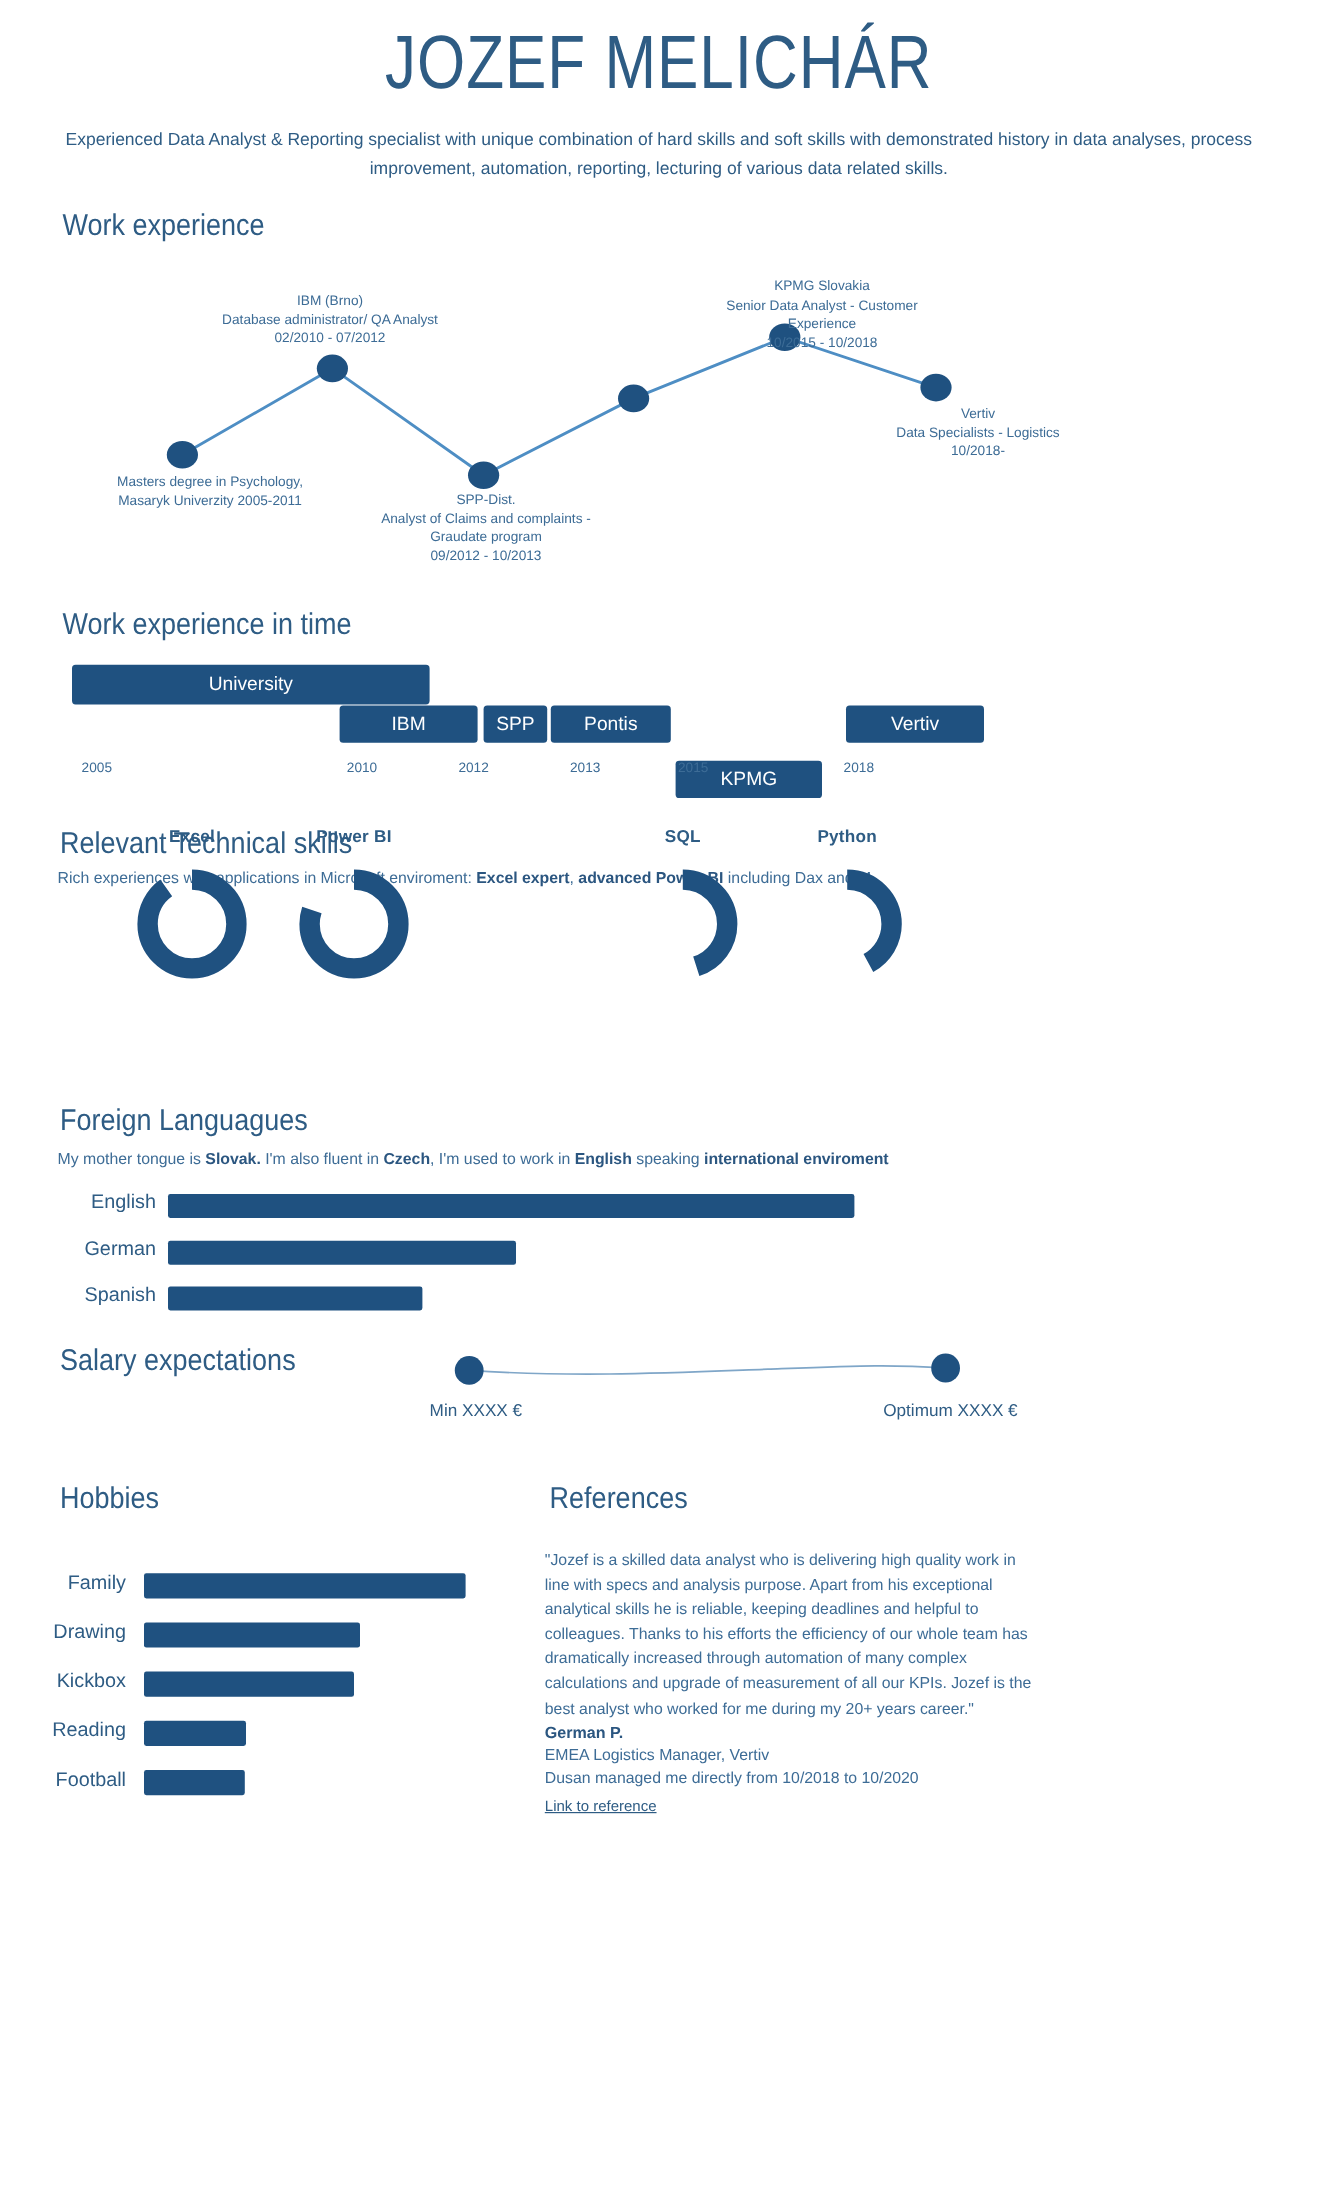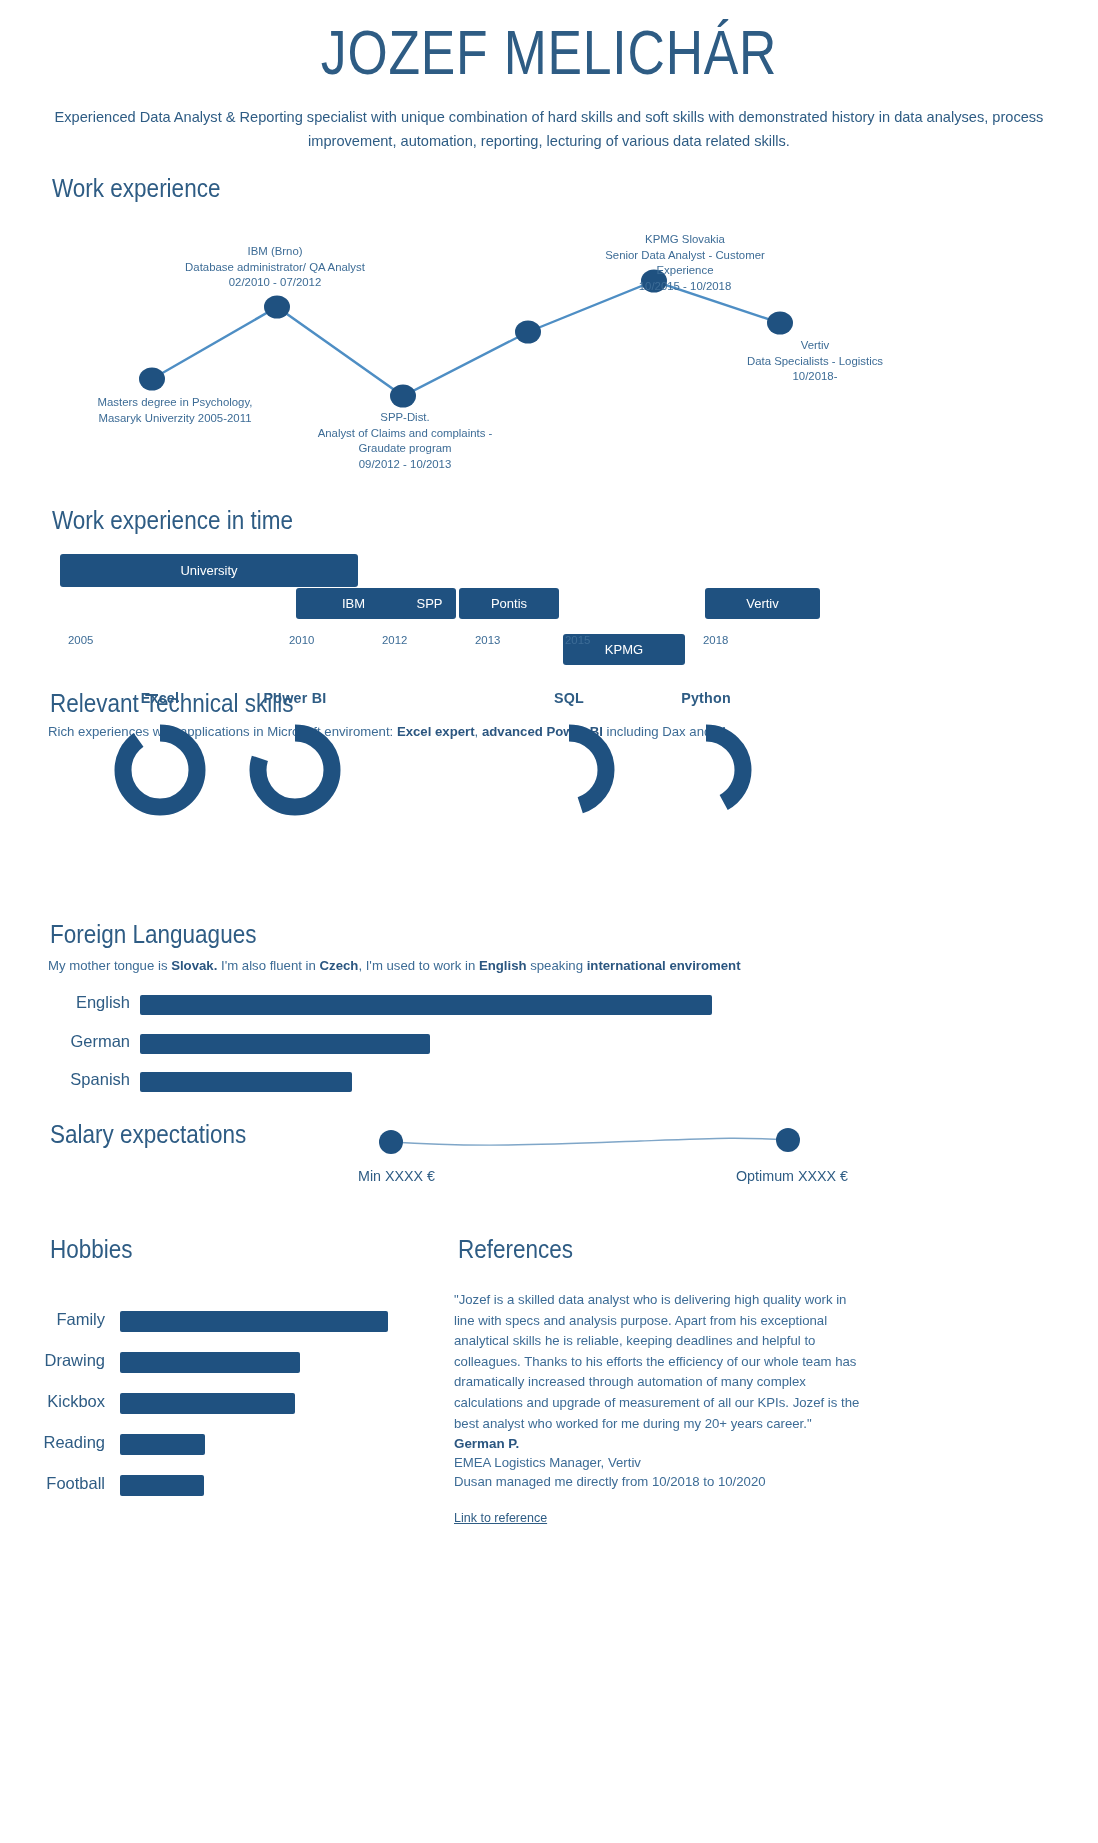--- a/index.html
+++ b/index.html
@@ -71,21 +71,21 @@
     text-align: center;
     white-space: pre-line;
   }
 
   
   #timeline-wrap { position: absolute; left: 0; top: 498px; width: 1098px; height: 175px; }
   .tl-bar {
     position: absolute;
     background: #1f5180;
     color: #ffffff;
-    font-size: 13px;
+    font-size: 16px;
     display: flex;
     align-items: center;
     justify-content: center;
     border-radius: 3px;
   }
   .tl-tick {
     position: absolute;
     font-size: 11.4px;
     color: #3d6c96;
     top: 136px;
@@ -143,21 +143,20 @@
   }
   .ref-managed {
     position: absolute; top: 246px; left: 0;
     font-size: 13.2px; color: #3d6c96;
   }
   .ref-link {
     position: absolute; top: 270px; left: 0;
     font-size: 12.5px; color: #2e5c84;
     text-decoration: underline;
     cursor: pointer;
-    margin-top: 13px;
   }
 </style>
 </head>
 <body>
 
 <div class="page">
 
   <div class="name-title">JOZEF MELICHÁR</div>
   <div class="summary">Experienced Data Analyst &amp; Reporting specialist with unique combination of hard skills and soft skills with demonstrated history in data analyses, process improvement, automation, reporting, lecturing of various data related skills.</div>
 
@@ -172,21 +171,21 @@
       <ellipse cx="654" cy="59" rx="13" ry="11.5" fill="#1f5180"></ellipse>
       <ellipse cx="780" cy="101" rx="13" ry="11.5" fill="#1f5180"></ellipse>
     </svg>
   <div id="we-labels"></div>
 
   <div class="sec-h" style="left:52px; top:506px;">Work experience in time</div>
   <div id="timeline-wrap">
       <div class="tl-bar" style="left: 60px; width: 298px; top: 56px; height: 33px;">
         <span>University</span>
       </div>
-      <div class="tl-bar" style="left: 296px; width: 115px; top: 90px; height: 31px;">
+      <div class="tl-bar" style="left: 283px; width: 115px; top: 90px; height: 31px;">
         <span>IBM</span>
       </div>
       <div class="tl-bar" style="left: 403px; width: 53px; top: 90px; height: 31px;">
         <span>SPP</span>
       </div>
       <div class="tl-bar" style="left: 459px; width: 100px; top: 90px; height: 31px;">
         <span>Pontis</span>
       </div>
       <div class="tl-bar" style="left: 563px; width: 122px; top: 90px; height: 31px; margin-top: 46px;">
         <span>KPMG</span>

